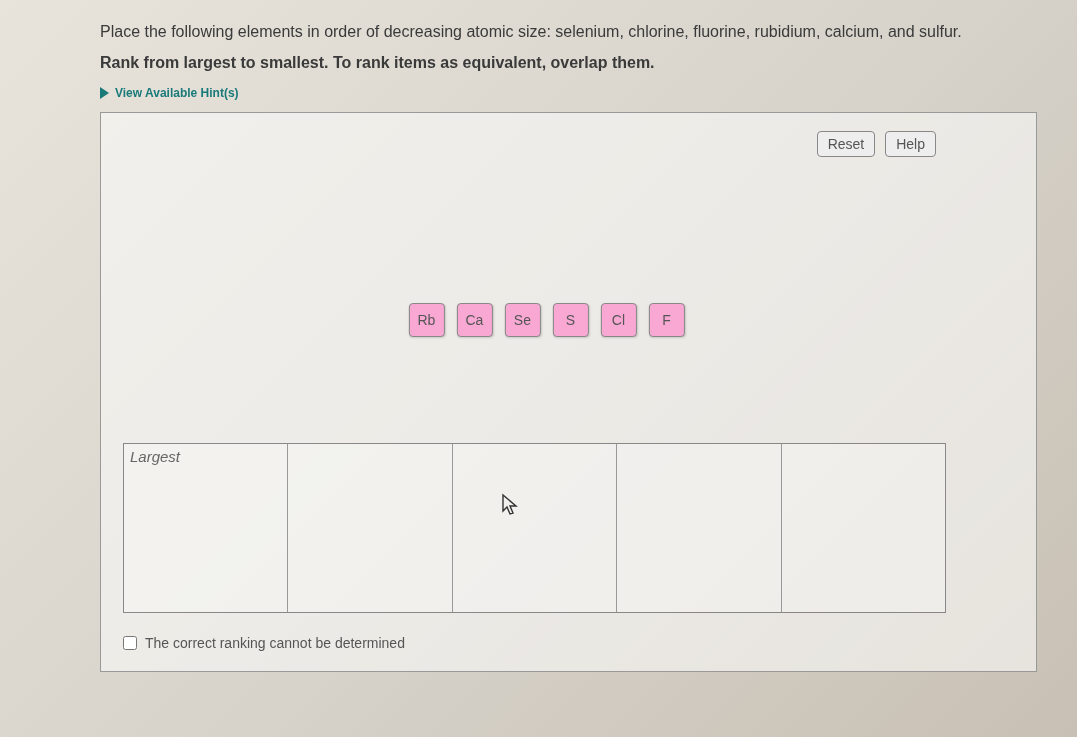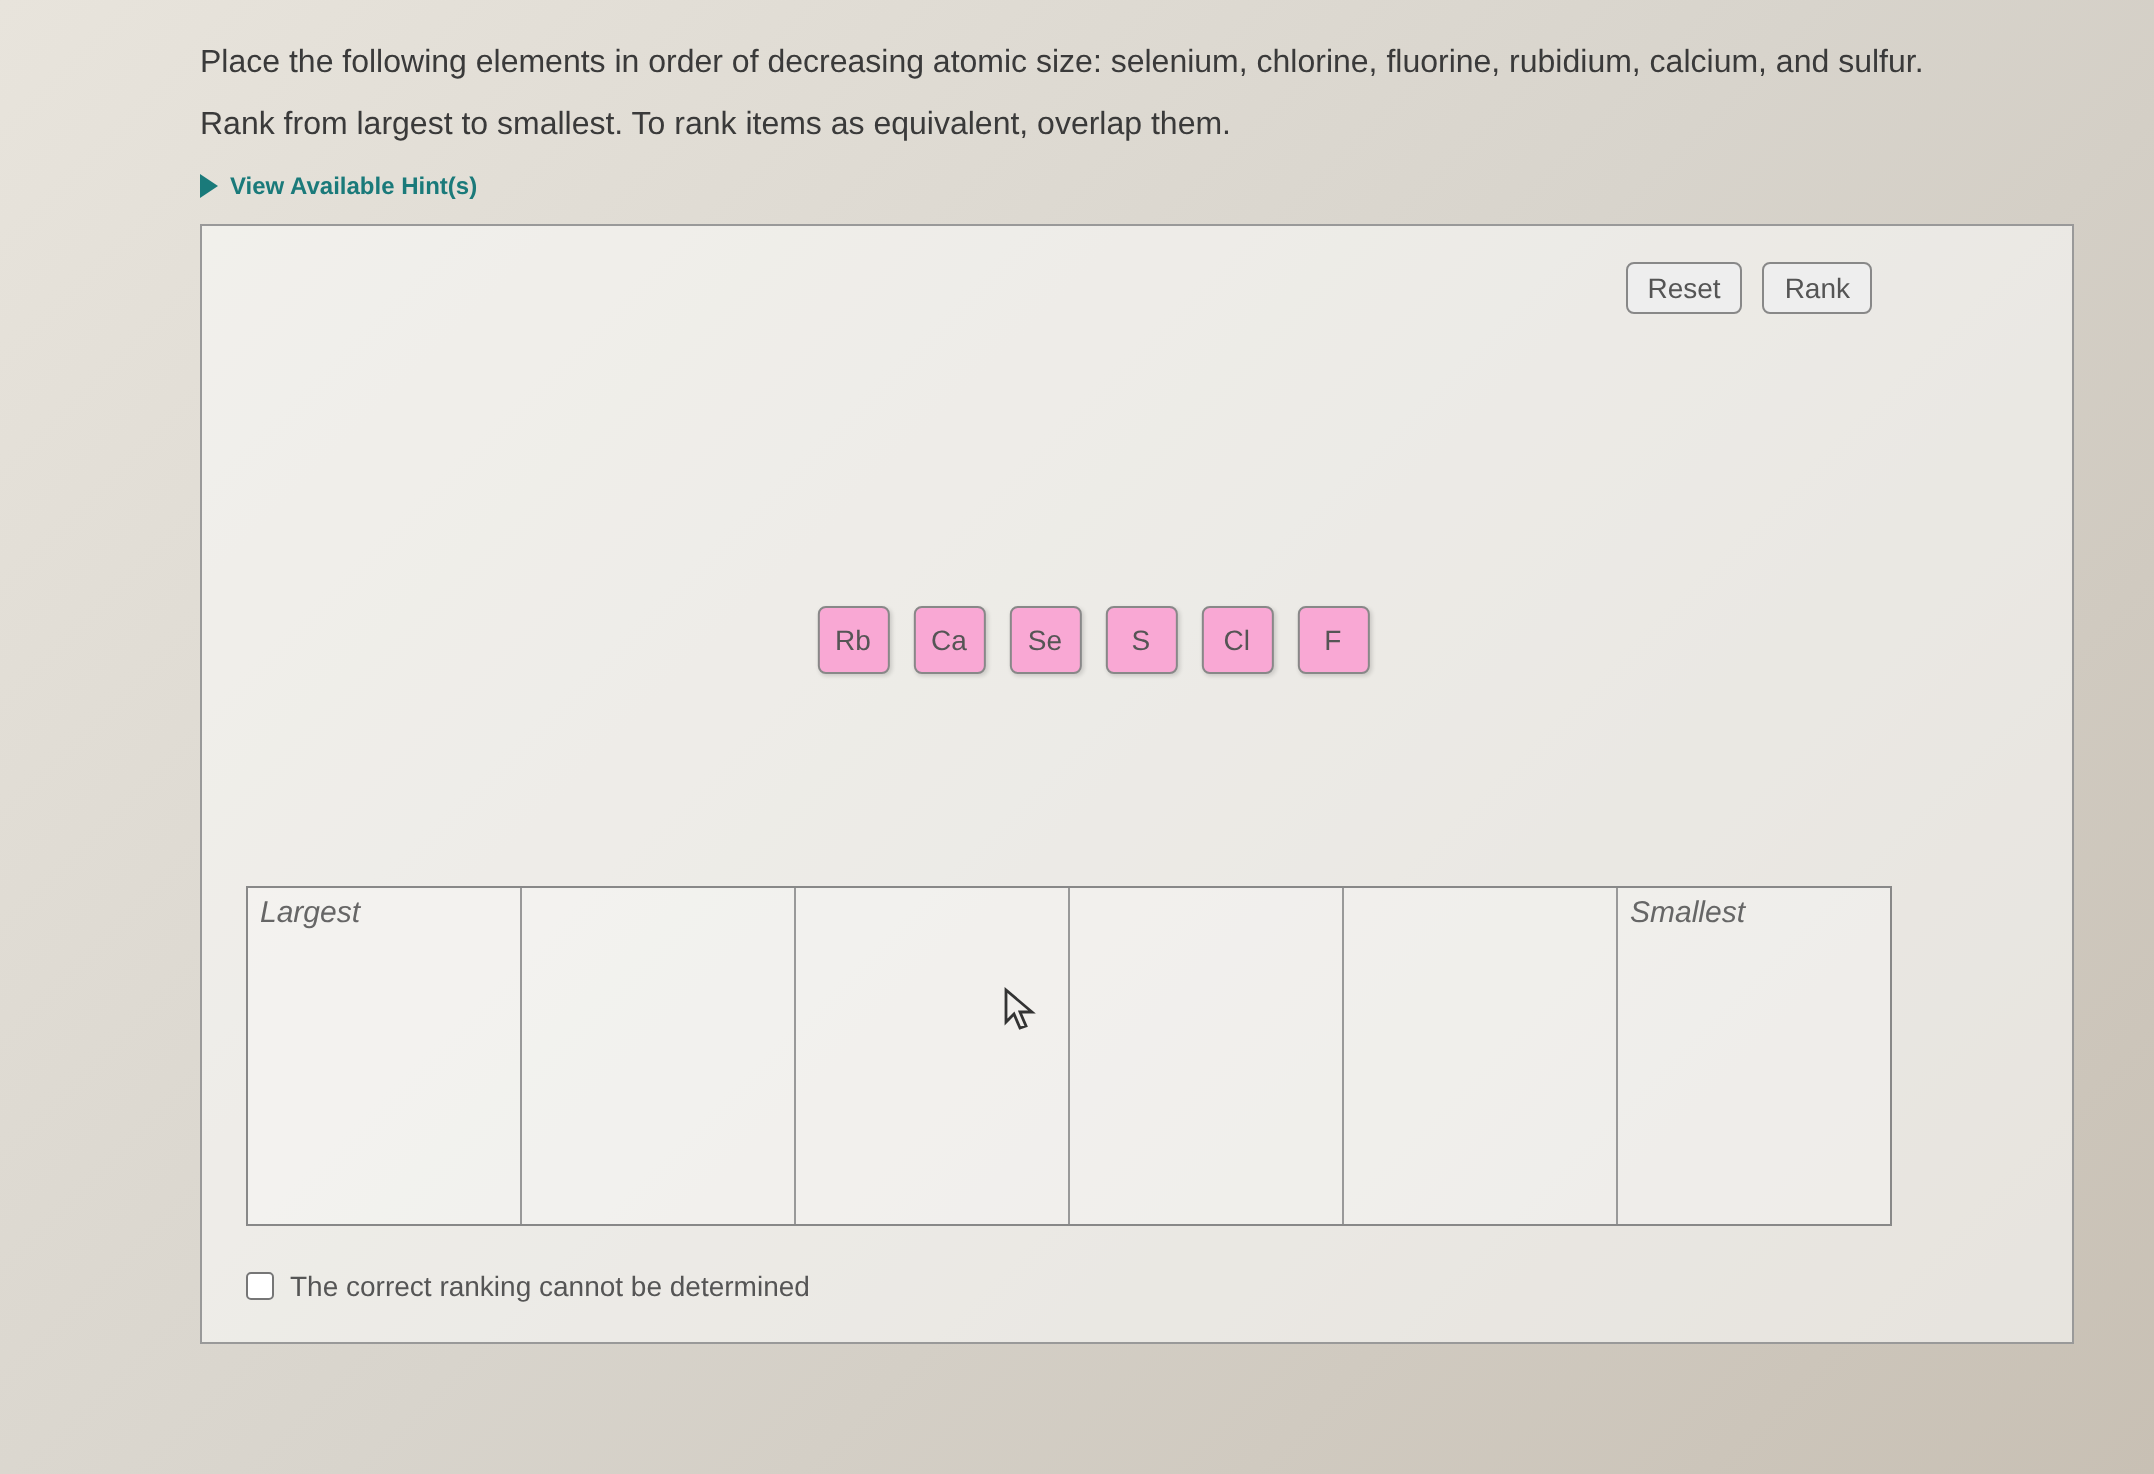--- a/index.html
+++ b/index.html
@@ -13,21 +13,21 @@
     overflow: hidden;
   }
   .question-text {
     font-size: 16px;
     color: #3a3a3a;
     margin-bottom: 10px;
     line-height: 1.5;
   }
   .instruction-text {
     font-size: 16px;
-    font-weight: normal;
+    font-weight: bold;
     color: #3a3a3a;
     margin-bottom: 14px;
   }
   .hints-link {
     color: #1a7a7a;
     font-weight: bold;
     font-size: 12px;
     cursor: pointer;
     display: flex;
     align-items: center;
@@ -139,43 +139,40 @@
 
 <div class="hints-link">
   <span class="tri"></span>
   <span>View Available Hint(s)</span>
 </div>
 
 <div class="workspace">
 
   <div class="top-buttons">
     <button class="ctrl-btn">Reset</button>
-    <button class="ctrl-btn">Rank</button>
+    <button class="ctrl-btn">Help</button>
   </div>
 
   <div class="tiles-row">
     <div class="tile">Rb</div>
     <div class="tile">Ca</div>
     <div class="tile">Se</div>
     <div class="tile">S</div>
     <div class="tile">Cl</div>
     <div class="tile">F</div>
   </div>
 
   <div class="rank-area">
     <div class="rank-slot">
       <span class="slot-label">Largest</span>
     </div>
     <div class="rank-slot"></div>
     <div class="rank-slot"></div>
     <div class="rank-slot"></div>
     <div class="rank-slot"></div>
-    <div class="rank-slot">
-      <span class="slot-label">Smallest</span>
-    </div>
   </div>
 
   <svg class="cursor" width="20" height="24" viewBox="0 0 20 24">
     <path d="M2 2 L2 18 L6 14 L9 21 L12 20 L9 13 L15 13 Z" fill="none" stroke="#333" stroke-width="1.4"></path>
   </svg>
 
   <div class="bottom-row">
     <input type="checkbox" style="">
     <span>The correct ranking cannot be determined</span>
   </div>

